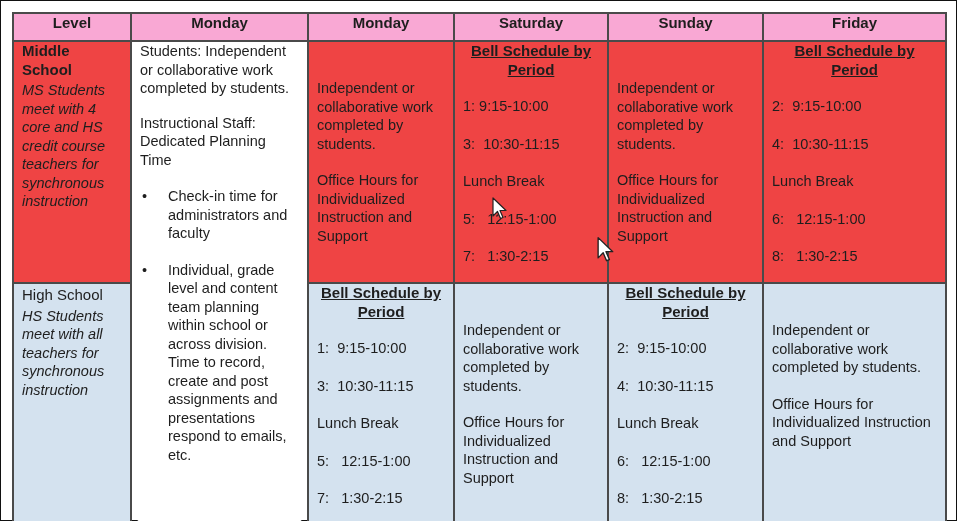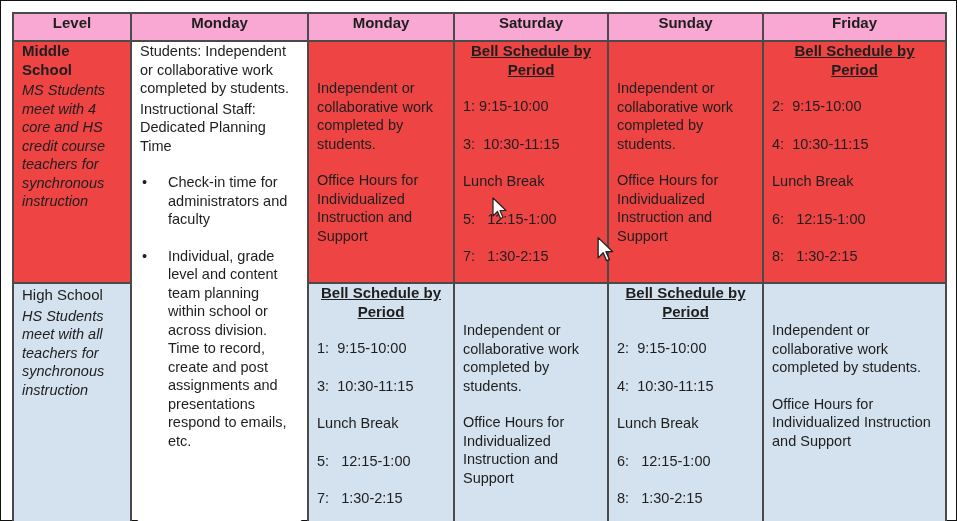--- a/index.html
+++ b/index.html
@@ -76,21 +76,21 @@
     </tr>
   </thead>
   <tbody>
     <tr class="ms">
       <td>
         <div class="lvl-title">Middle School</div>
         <div class="lvl-desc">MS Students meet with 4 core and HS credit course teachers for synchronous instruction</div>
       </td>
       <td class="monday" rowspan="2">
         <div>Students: Independent or collaborative work completed by students.</div>
-        <div style="margin-top:2px;">Instructional Staff: Dedicated Planning Time</div>
+        <div style="margin-top:16px;">Instructional Staff: Dedicated Planning Time</div>
         <ul class="mon-list">
           <li>
             <span class="bullet">•</span>
             <span>Check-in time for administrators and faculty</span>
           </li>
           <li>
             <span class="bullet">•</span>
             <span>Individual, grade level and content team planning within school or across division. Time to record, create and post assignments and presentations respond to emails, etc.</span>
           </li>
         </ul>

